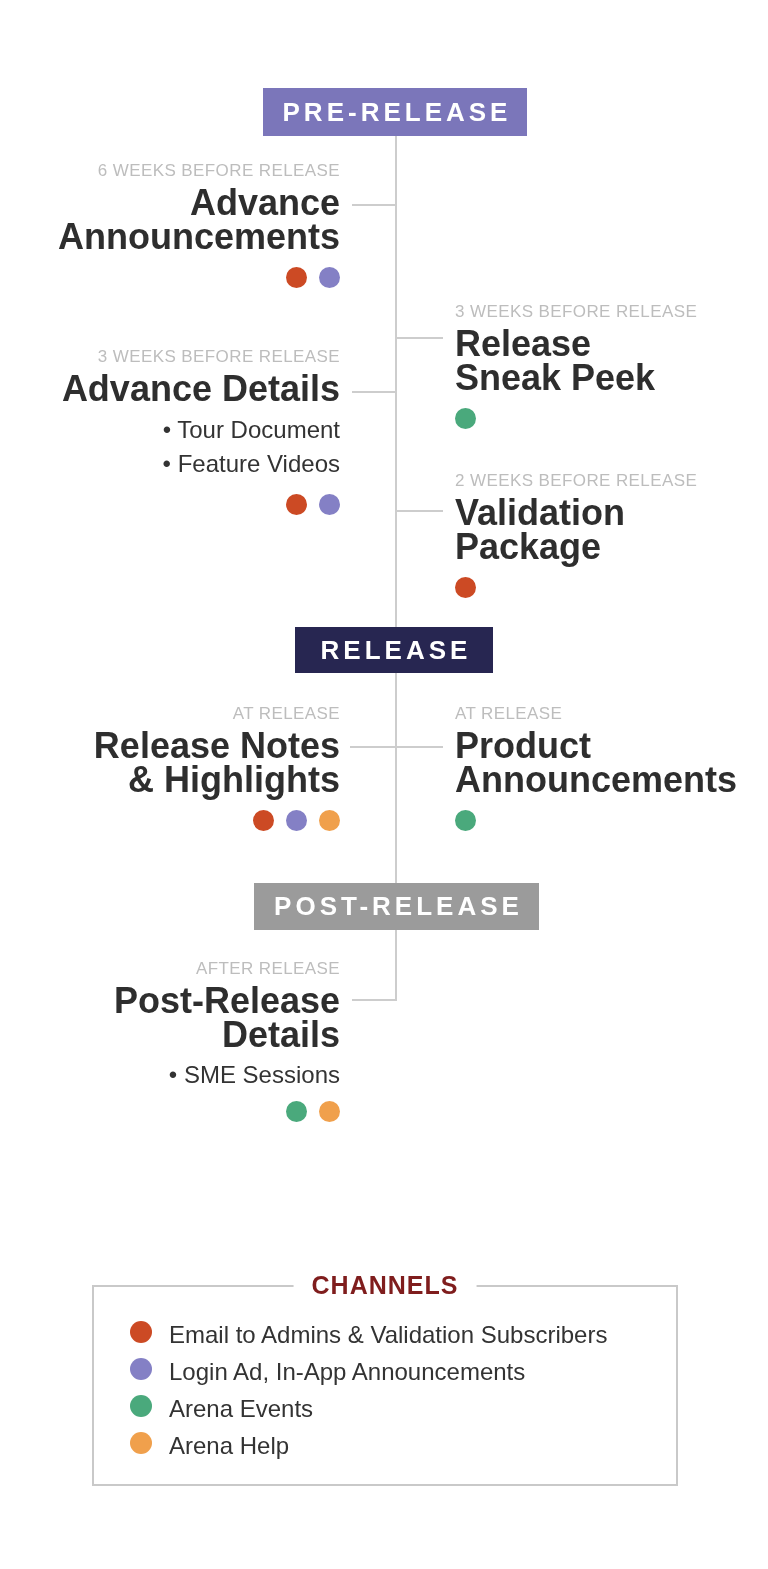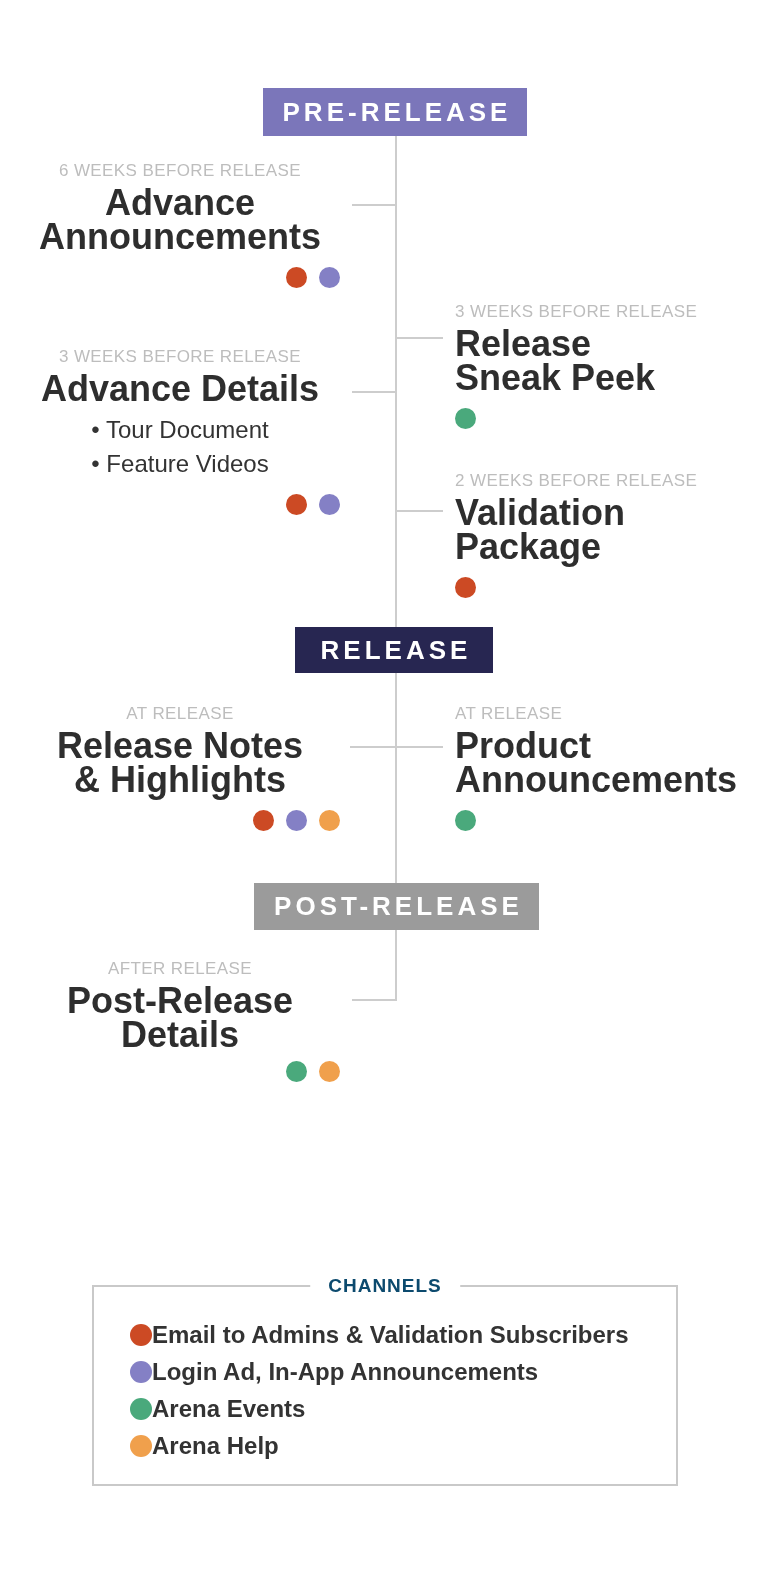--- a/index.html
+++ b/index.html
@@ -20,21 +20,21 @@
   
   .banner{
     position:absolute;z-index:2;display:flex;align-items:center;justify-content:center;
     color:#fff;font-weight:700;font-size:26px;letter-spacing:4px;text-indent:4px;
   }
   .banner-pre{left:263px;top:88px;width:264px;height:48px;}
   .banner-rel{left:295px;top:627px;width:198px;height:46px;}
   .banner-post{left:254px;top:883px;width:285px;height:47px;}
   
   .t-item{position:absolute;z-index:2;}
-  .t-item.left{right:428px;width:320px;text-align:center;}
+  .t-item.left{right:428px;width:320px;text-align:right;}
   .t-item.right{left:455px;width:300px;text-align:left;}
   .timing{font-size:17px;color:#bdbdbd;letter-spacing:.4px;line-height:22px;margin-bottom:4px;}
   .t-title{font-size:36px;line-height:34px;font-weight:600;color:#2e2e2e;}
   .t-title .line{display:block;}
   .bullets{font-size:24px;line-height:34px;color:#333;margin-top:7px;}
   .t-item.left .bullets{margin-left:auto;}
   .bullets .b-line{display:block;}
   .bullets-narrow{width:250px;}
   .dots{display:flex;gap:12px;margin-top:13px;}
   .t-item.left .dots{justify-content:flex-end;}
@@ -44,25 +44,25 @@
   .pos-l3{top:703px;} .pos-r3{top:703px;} .pos-l4{top:958px;}
   .pos-l4 .bullets{margin-top:6px;}
   .pos-l4 .dots{margin-top:9px;}
   
   .legend{
     position:absolute;left:92px;top:1285px;width:586px;height:201px;
     border:2px solid #c9c9c9;box-sizing:border-box;z-index:2;background:#fff;
   }
   .legend-title{
     position:absolute;top:0;left:50%;transform:translate(-50%,-55%);
-    background:#fff;padding:0 18px;font-size:19px;font-weight:700;color:#0c4a6e;
+    background:#fff;padding:0 18px;font-size:25px;font-weight:700;color:#7f1d1d;
     letter-spacing:1px;white-space:nowrap;
   }
   .legend-rows{padding:34px 0 0 36px;}
-  .legend-row{display:flex;align-items:center;margin-bottom:9px;height:28px;font-weight:bold;}
+  .legend-row{display:flex;align-items:flex-start;gap:17px;margin-bottom:9px;height:28px;}
   .legend-dot{width:22px;height:22px;border-radius:50%;flex:0 0 auto;}
   .legend-label{font-size:24px;color:#333;line-height:28px;}
 </style>
 </head>
 <body>
 
 <div class="page">
 
   <div class="vline"></div>
   <div class="conn conn-l1"></div>
@@ -156,20 +156,21 @@
     </div>
   </div>
 
   <div class="t-item left pos-l4">
     <div class="timing">AFTER RELEASE</div>
     <div class="t-title">
       <span class="line">Post-Release</span>
       <span class="line">Details</span>
     </div>
     <div class="bullets bullets-narrow">
+      <span class="b-line">• SME Sessions</span>
     </div>
     <div class="dots">
       <span class="dot" style="background: rgb(74, 169, 124);"></span>
       <span class="dot" style="background: rgb(240, 160, 76);"></span>
     </div>
   </div>
 
   <div class="legend">
     <div class="legend-title">CHANNELS</div>
     <div class="legend-rows">

